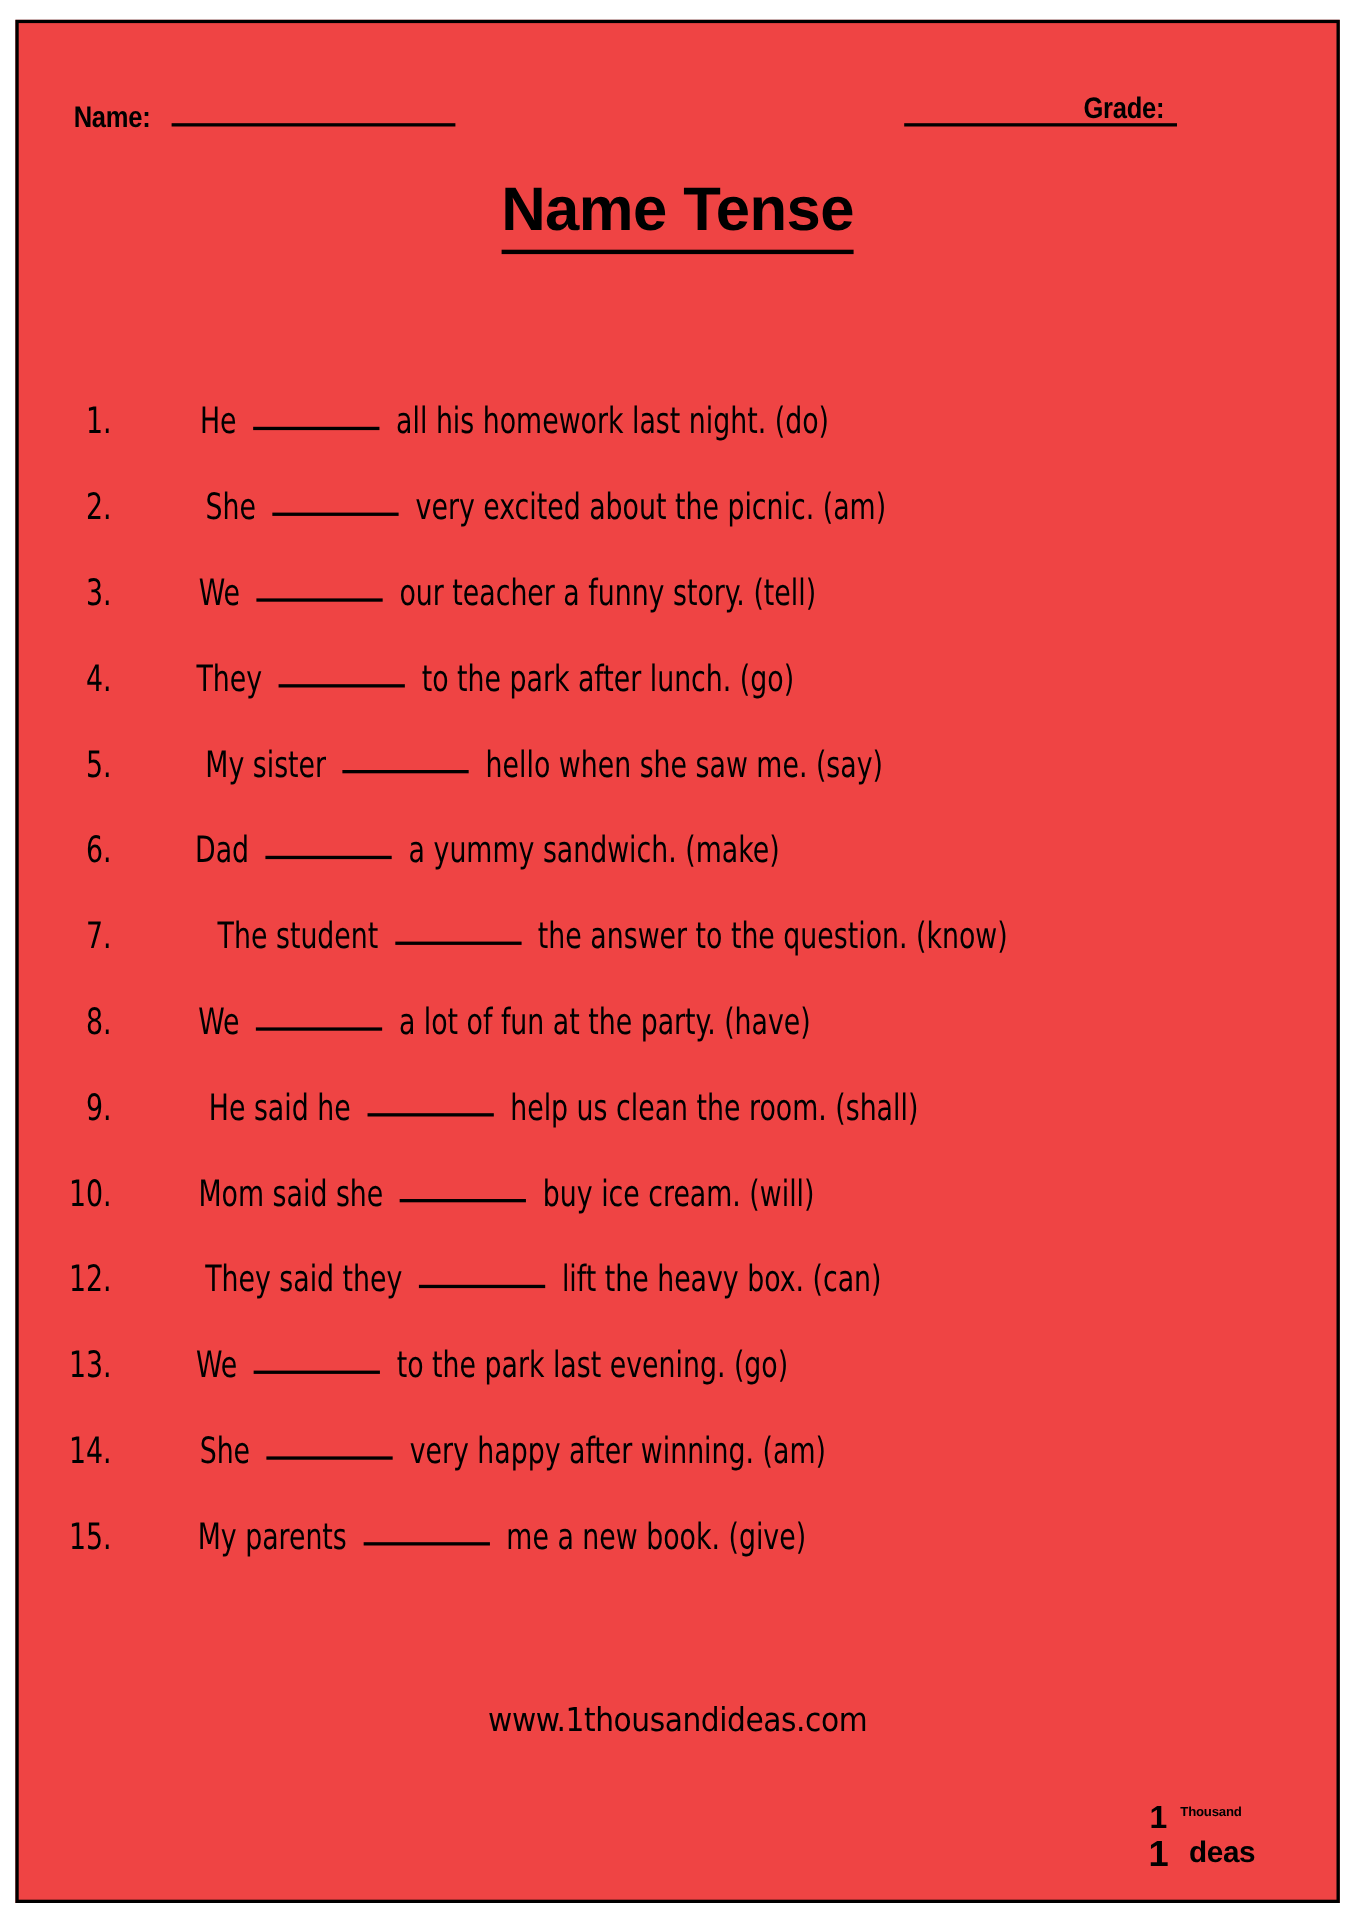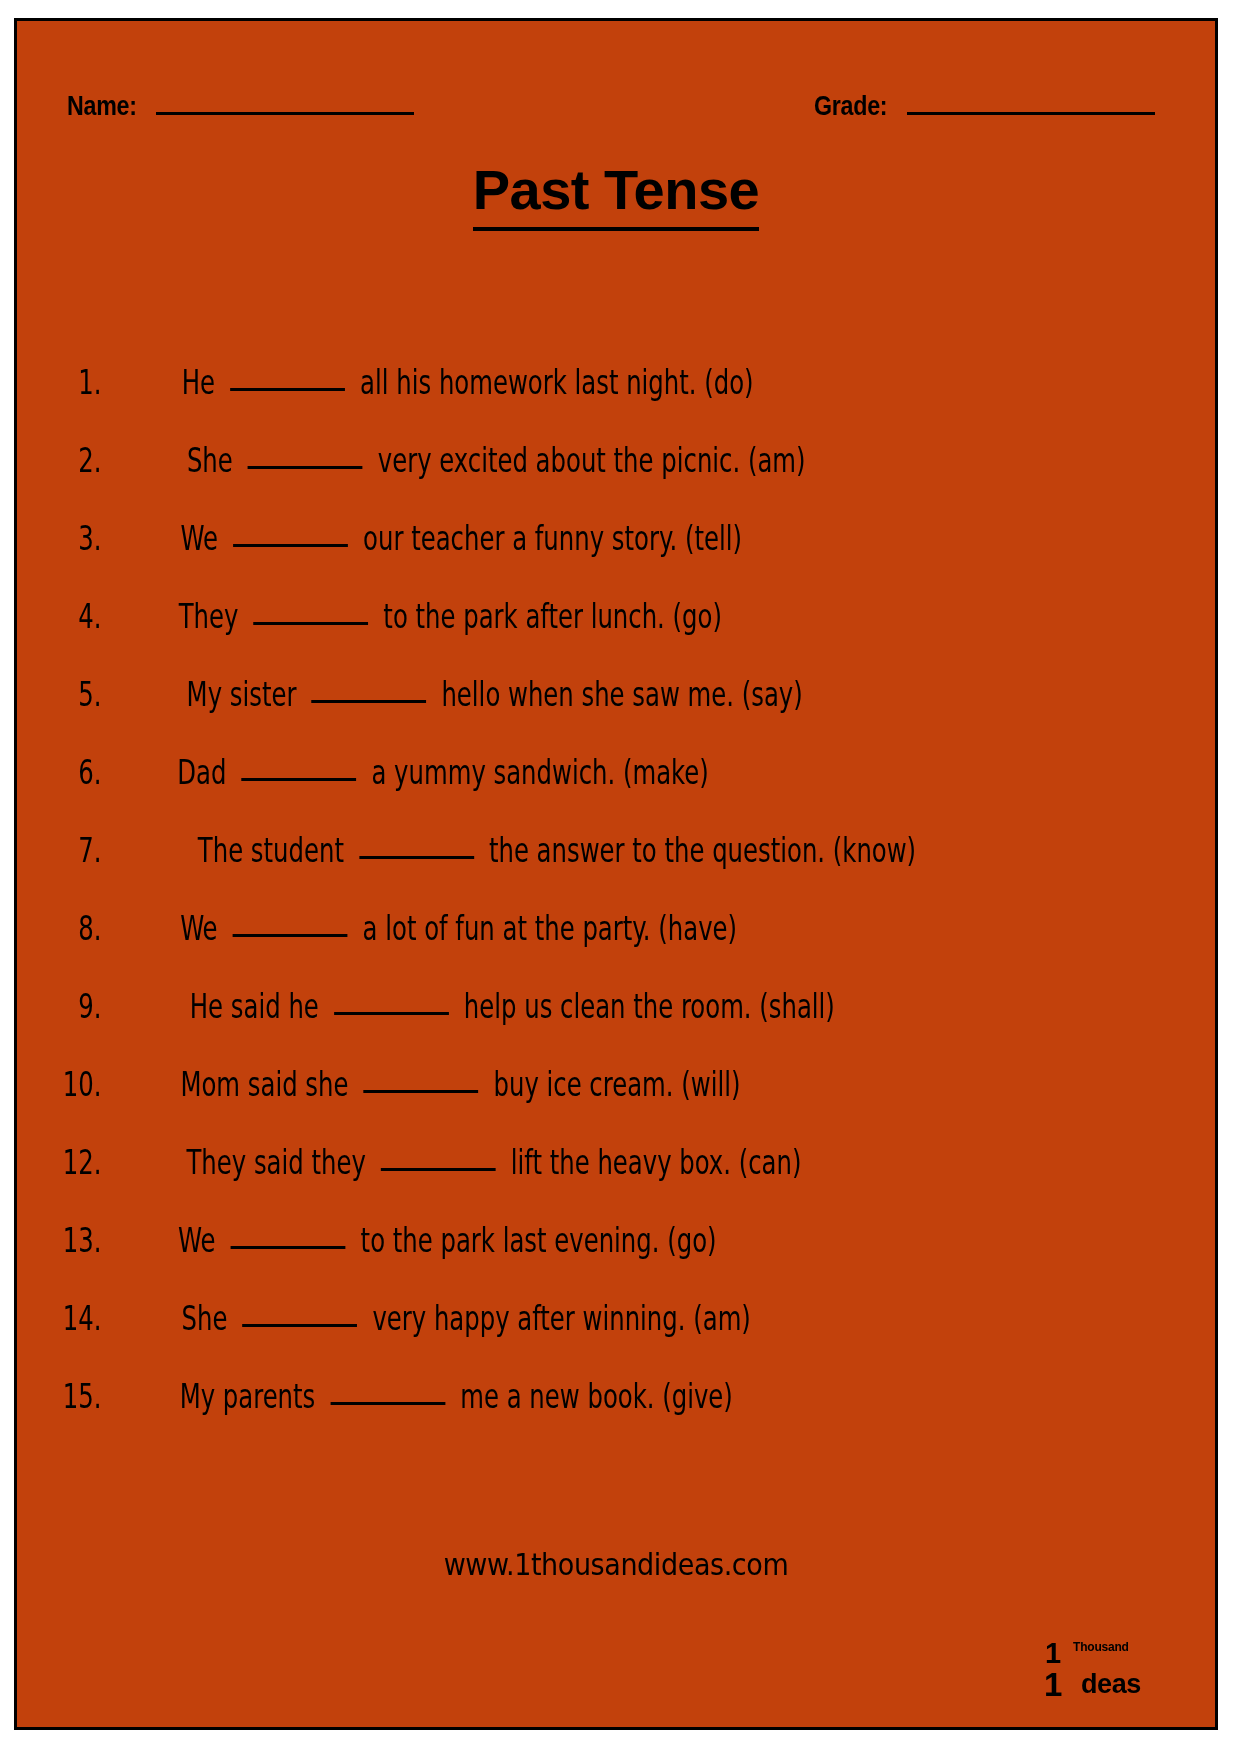--- a/index.html
+++ b/index.html
@@ -18,21 +18,21 @@
 
   
   .page {
     position: absolute;
     left: 14px;
     top: 18px;
     width: 1204px;
     height: 1712px;
     border: 3px solid #000;
     box-sizing: border-box;
-    background: #c2410c;
+    background: #ef4444;
   }
 
   .inner {
     position: absolute;
     left: 0; top: 0; right: 0; bottom: 0;
     padding: 0;
   }
 
   
   .header-row {
@@ -59,21 +59,21 @@
     transform-origin: left bottom;
   }
   .field-rule {
     display: block;
     border-bottom: 3px solid #000;
     margin-left: 8px;
     margin-bottom: 5px;
   }
   .name-field { margin-left: 18px; }
   .name-field .field-rule { width: 258px; }
-  .grade-field { margin-left: 400px; }
+  .grade-field { margin-left: 400px; flex-direction: column; }
   .grade-field .field-rule { width: 248px; }
 
   
   .title-wrap {
     position: absolute;
     left: 0;
     top: 140px;
     width: 100%;
     text-align: center;
   }
@@ -218,21 +218,21 @@
         <span class="field-label">Name:</span>
         <span class="field-rule"></span>
       </div>
       <div class="field grade-field">
         <span class="field-label">Grade:</span>
         <span class="field-rule"></span>
       </div>
     </div>
 
     <div class="title-wrap">
-      <span class="title">Past Tense</span>
+      <span class="title">Name Tense</span>
     </div>
 
 
     <div class="questions">
         <div class="q-row">
           <span class="q-num">1.</span>
           <span class="q-text">
             <span class="seg-pre">He </span>
             <span class="blank"></span>
             <span class="seg-post"> all his homework last night. (do)</span>

